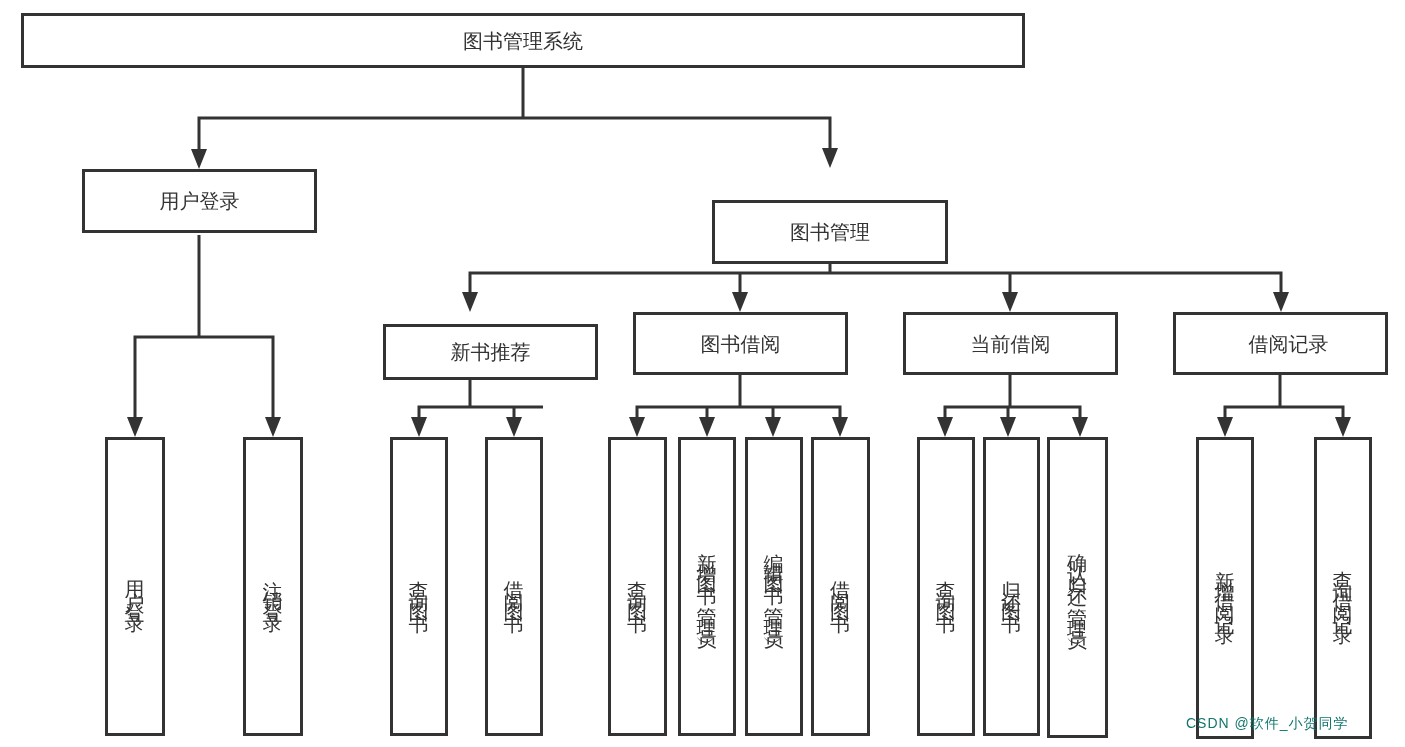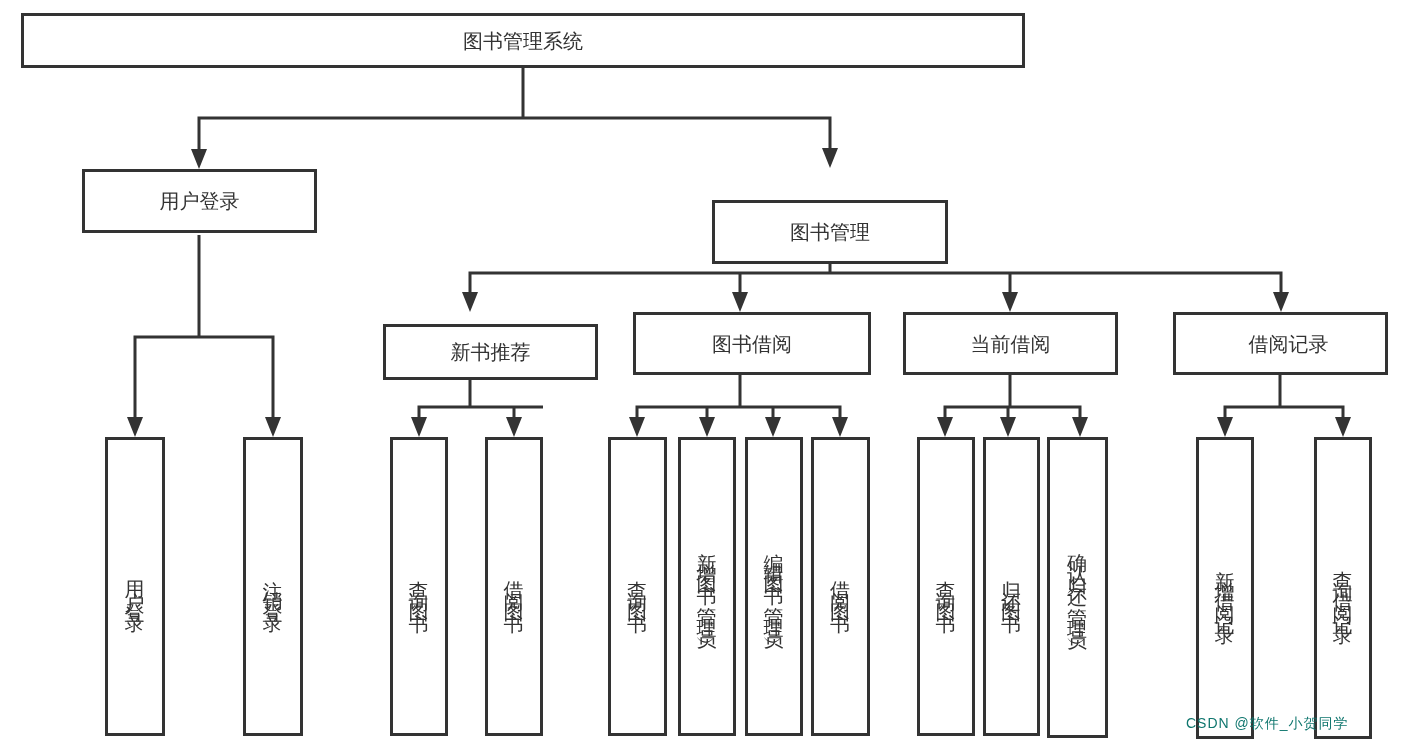--- a/index.html
+++ b/index.html
@@ -120,21 +120,21 @@
   <div class="node" style="left:82px; top:169px; width:235px; height:64px;">
     <span>用户登录</span>
   </div>
   <div class="node" style="left:712px; top:168px; width:236px; height:64px;margin-top:32px;">
     <span>图书管理</span>
   </div>
 
   <div class="node" style="left:383px; top:312px; width:215px; height:56px;margin-top:12px;">
     <span>新书推荐</span>
   </div>
-  <div class="node" style="left:633px; top:312px; width:238px; height:63px;">
+  <div class="node" style="left:633px; top:312px; width:215px; height:63px;">
     <span>图书借阅</span>
   </div>
   <div class="node" style="left:903px; top:312px; width:215px; height:63px;justify-content:center;">
     <span>当前借阅</span>
   </div>
   <div class="node" style="left:1173px; top:312px; width:215px; height:63px;padding-left:16px;">
     <span>借阅记录</span>
   </div>
 
   <div class="node vnode" style="left:105px; top:437px; width:60px; height:299px;">

